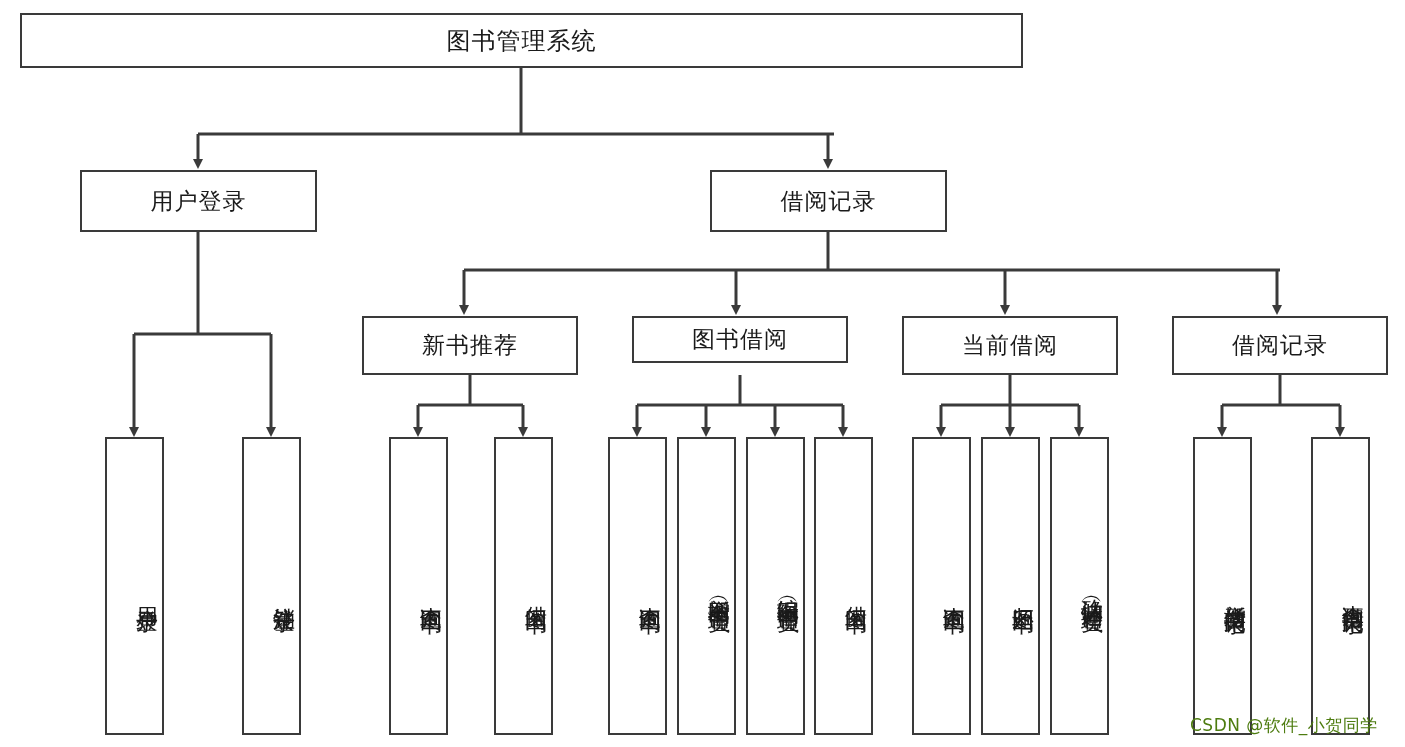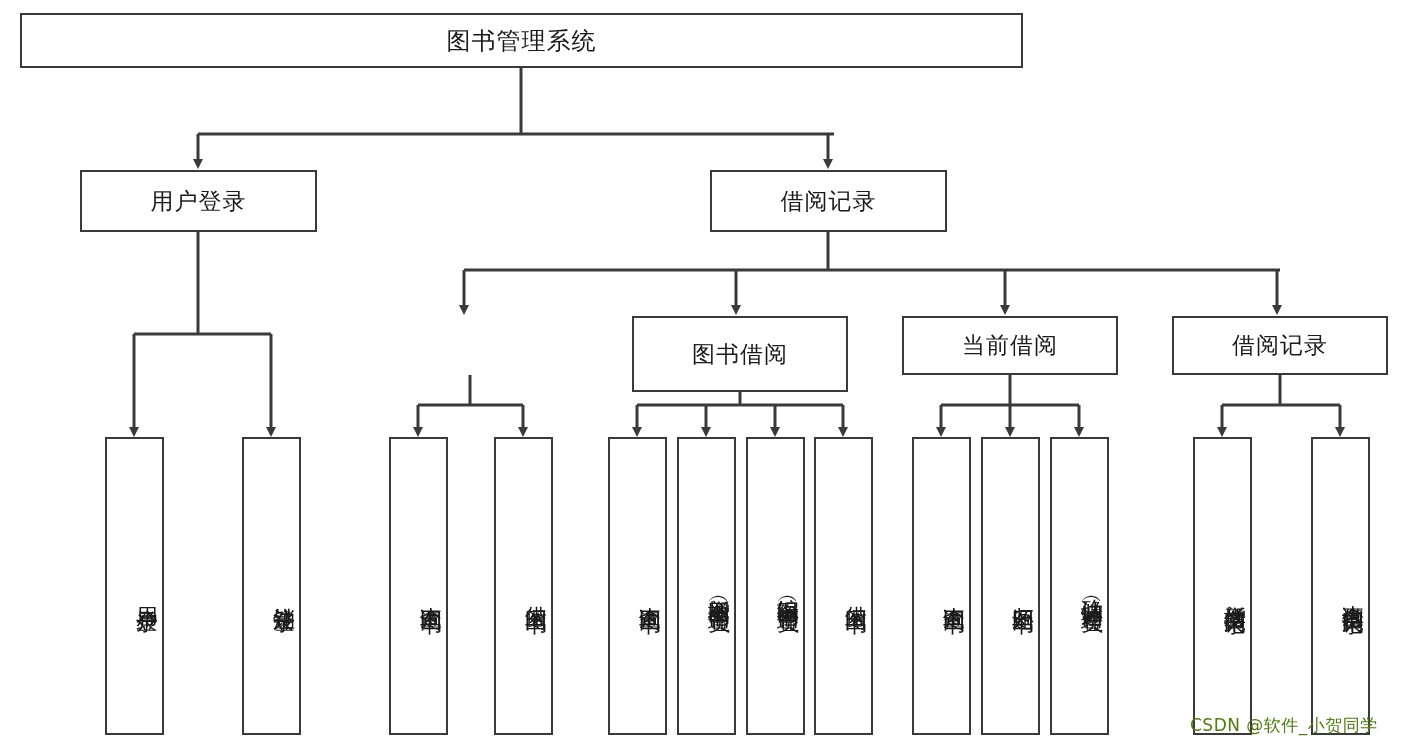--- a/index.html
+++ b/index.html
@@ -114,21 +114,22 @@
       <path d="M1222,405 L1222,428" marker-end="url(#arrow)"></path>
       <path d="M1340,405 L1340,428" marker-end="url(#arrow)"></path>
     </g>
   </svg>
 
   <div class="node horiz title" style="left:20px; top:13px; width:1003px; height:55px;">图书管理系统</div>
 
   <div class="node horiz" style="left:80px; top:170px; width:237px; height:62px;">用户登录</div>
   <div class="node horiz" style="left:710px; top:170px; width:237px; height:62px;">借阅记录</div>
 
-  <div class="node horiz" style="left:632px; top:316px; width:216px; height:76px;">图书借阅</div>
+  <div class="node horiz" style="left:362px; top:316px; width:216px; height:59px;">新书推荐</div>
+  <div class="node horiz" style="left:632px; top:316px; width:216px; height:47px;">图书借阅</div>
   <div class="node horiz" style="left:902px; top:316px; width:216px; height:59px;">当前借阅</div>
   <div class="node horiz" style="left:1172px; top:316px; width:216px; height:59px;">借阅记录</div>
 
   <div class="node vert" style="left:105px; top:437px; width:59px; height:298px;">用户登录</div>
   <div class="node vert" style="left:242px; top:437px; width:59px; height:298px;">注销登录</div>
 
   <div class="node vert" style="left:389px; top:437px; width:59px; height:298px;">查询图书</div>
   <div class="node vert" style="left:494px; top:437px; width:59px; height:298px;">借阅图书</div>
 
   <div class="node vert" style="left:608px; top:437px; width:59px; height:298px;">查询图书</div>

